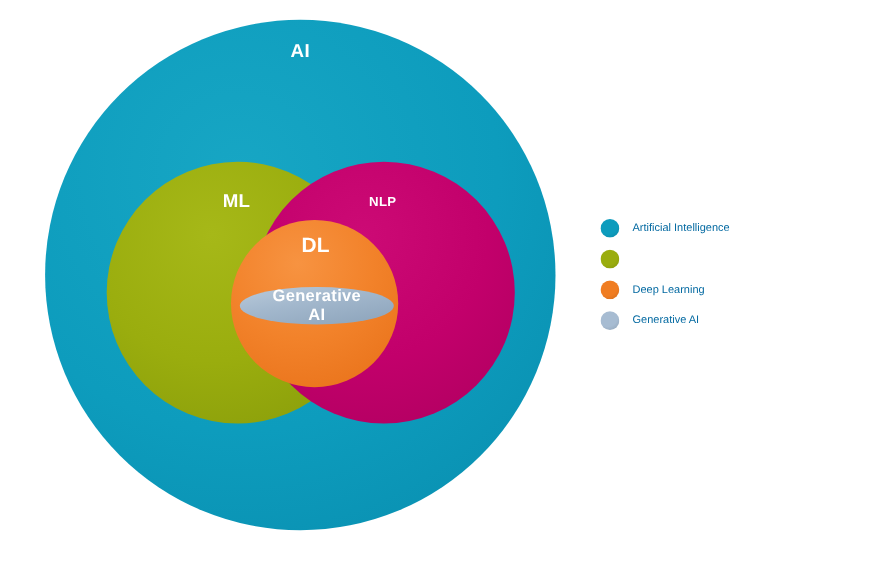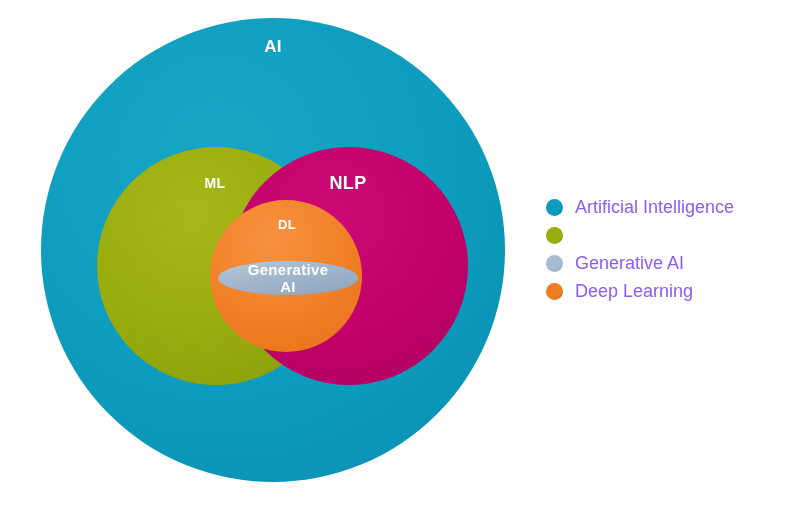--- a/index.html
+++ b/index.html
@@ -37,23 +37,23 @@
     color: #ffffff;
     font-weight: bold;
     font-family: "Liberation Sans", sans-serif;
     letter-spacing: 0.3px;
     white-space: nowrap;
     text-align: center;
     transform: translate(-50%, -50%);
     pointer-events: none;
   }
   #label-ai      { left: 273px; top: 47px;  font-size: 17px; }
-  #label-ml      { left: 215px; top: 183px; font-size: 14px; }
-  #label-nlp     { left: 348px; top: 183px; font-size: 18px; }
-  #label-dl      { left: 287px; top: 224px; font-size: 13px; }
+  #label-ml      { left: 215px; top: 183px; font-size: 17px; }
+  #label-nlp     { left: 348px; top: 183px; font-size: 12px; }
+  #label-dl      { left: 287px; top: 224px; font-size: 19px; }
   #label-genai   { left: 288px; top: 278px; font-size: 15px; line-height: 17px; text-align: center; }
 
   
   #legend {
     position: absolute;
     left: 546px;
     top: 193px;
     width: 250px;
   }
   .legend-row {
@@ -62,22 +62,22 @@
     height: 28px;
   }
   .legend-swatch {
     width: 17px;
     height: 17px;
     border-radius: 50%;
     flex: 0 0 17px;
     margin-right: 12px;
   }
   .legend-text {
-    font-size: 18px;
-    color: #8b5cf6;
+    font-size: 10px;
+    color: #0369a1;
     font-family: "Liberation Sans", sans-serif;
     white-space: nowrap;
   }
 </style>
 </head>
 <body>
 
 <div id="diagram-stage">
 
   <svg class="venn-svg" viewBox="0 0 530 516">
@@ -131,22 +131,22 @@
 
   <div id="legend">
       <div class="legend-row">
         <span class="legend-swatch" style="background: radial-gradient(circle at 38% 30%, rgb(13, 156, 189), rgb(13, 156, 189) 55%, rgba(0, 0, 0, 0.14)), rgb(13, 156, 189);"></span>
         <span class="legend-text">Artificial Intelligence</span>
       </div>
       <div class="legend-row">
         <span class="legend-swatch" style="background: radial-gradient(circle at 38% 30%, rgb(154, 173, 14), rgb(154, 173, 14) 55%, rgba(0, 0, 0, 0.14)), rgb(154, 173, 14);"></span>
       </div>
       <div class="legend-row">
+        <span class="legend-swatch" style="background: radial-gradient(circle at 38% 30%, rgb(240, 125, 34), rgb(240, 125, 34) 55%, rgba(0, 0, 0, 0.14)), rgb(240, 125, 34);"></span>
+        <span class="legend-text">Deep Learning</span>
+      </div>
+      <div class="legend-row">
         <span class="legend-swatch" style="background: radial-gradient(circle at 38% 30%, rgb(167, 188, 210), rgb(167, 188, 210) 55%, rgba(0, 0, 0, 0.14)), rgb(167, 188, 210);"></span>
         <span class="legend-text">Generative AI</span>
-      </div>
-      <div class="legend-row">
-        <span class="legend-swatch" style="background: radial-gradient(circle at 38% 30%, rgb(240, 125, 34), rgb(240, 125, 34) 55%, rgba(0, 0, 0, 0.14)), rgb(240, 125, 34);"></span>
-        <span class="legend-text">Deep Learning</span>
       </div>
     </div>
 
 </div>
 
 </body></html>

